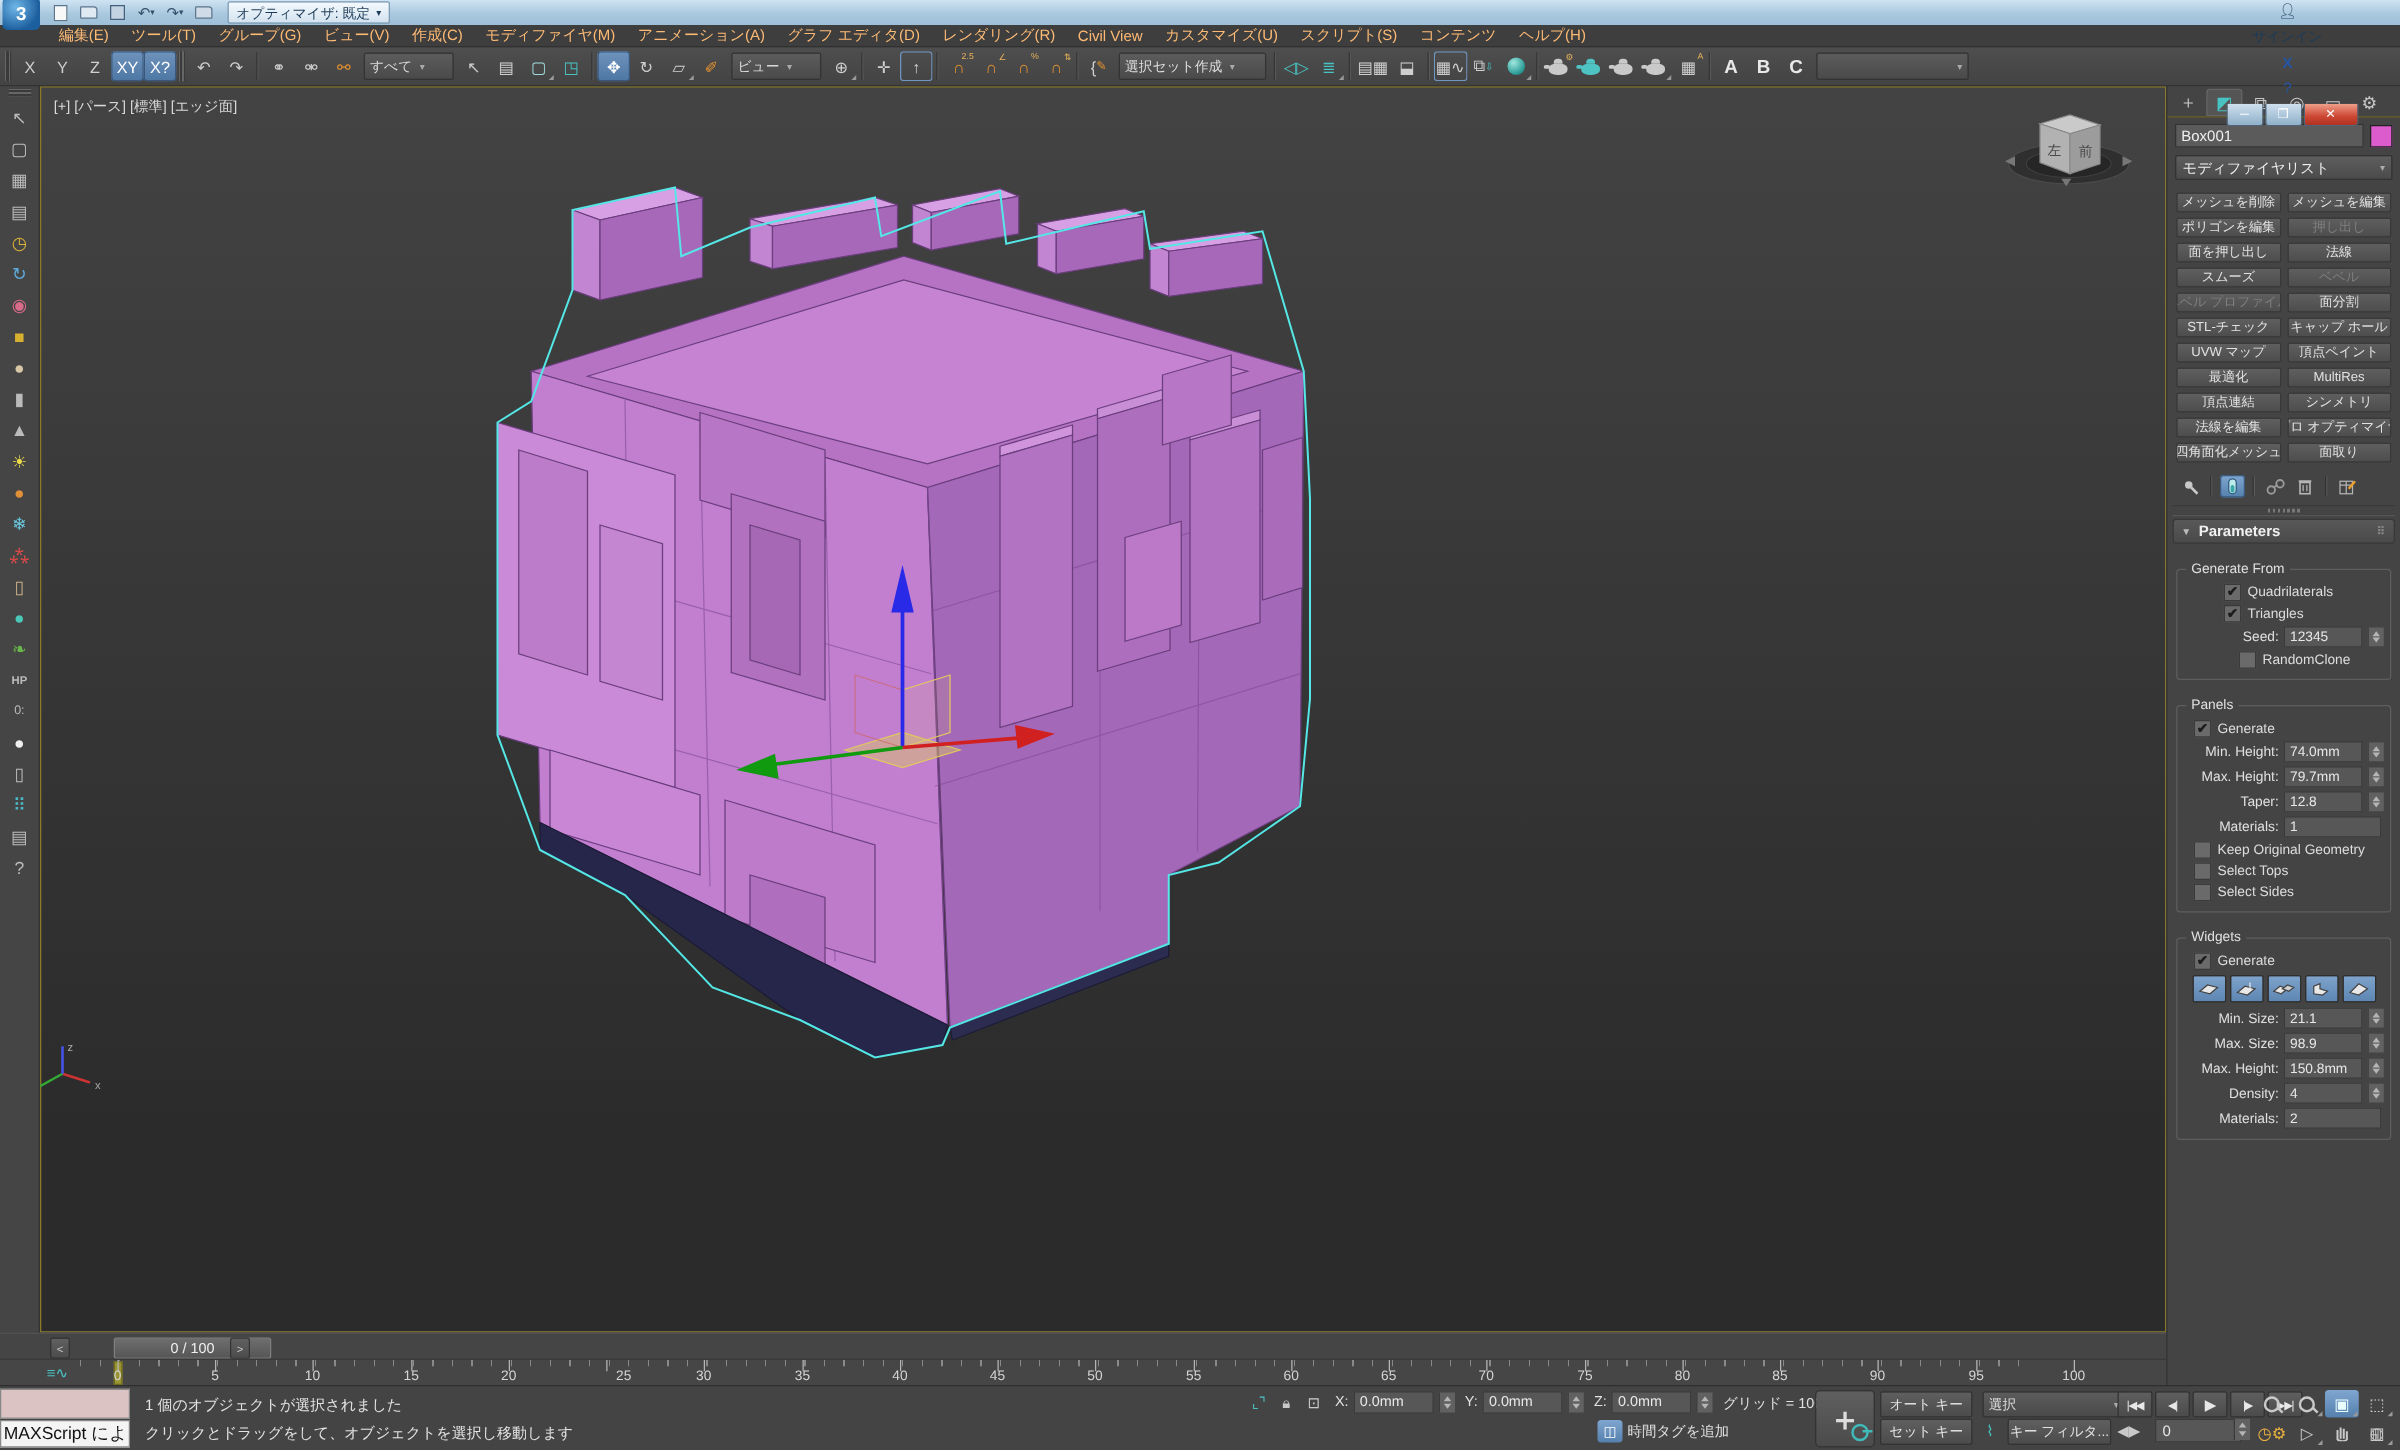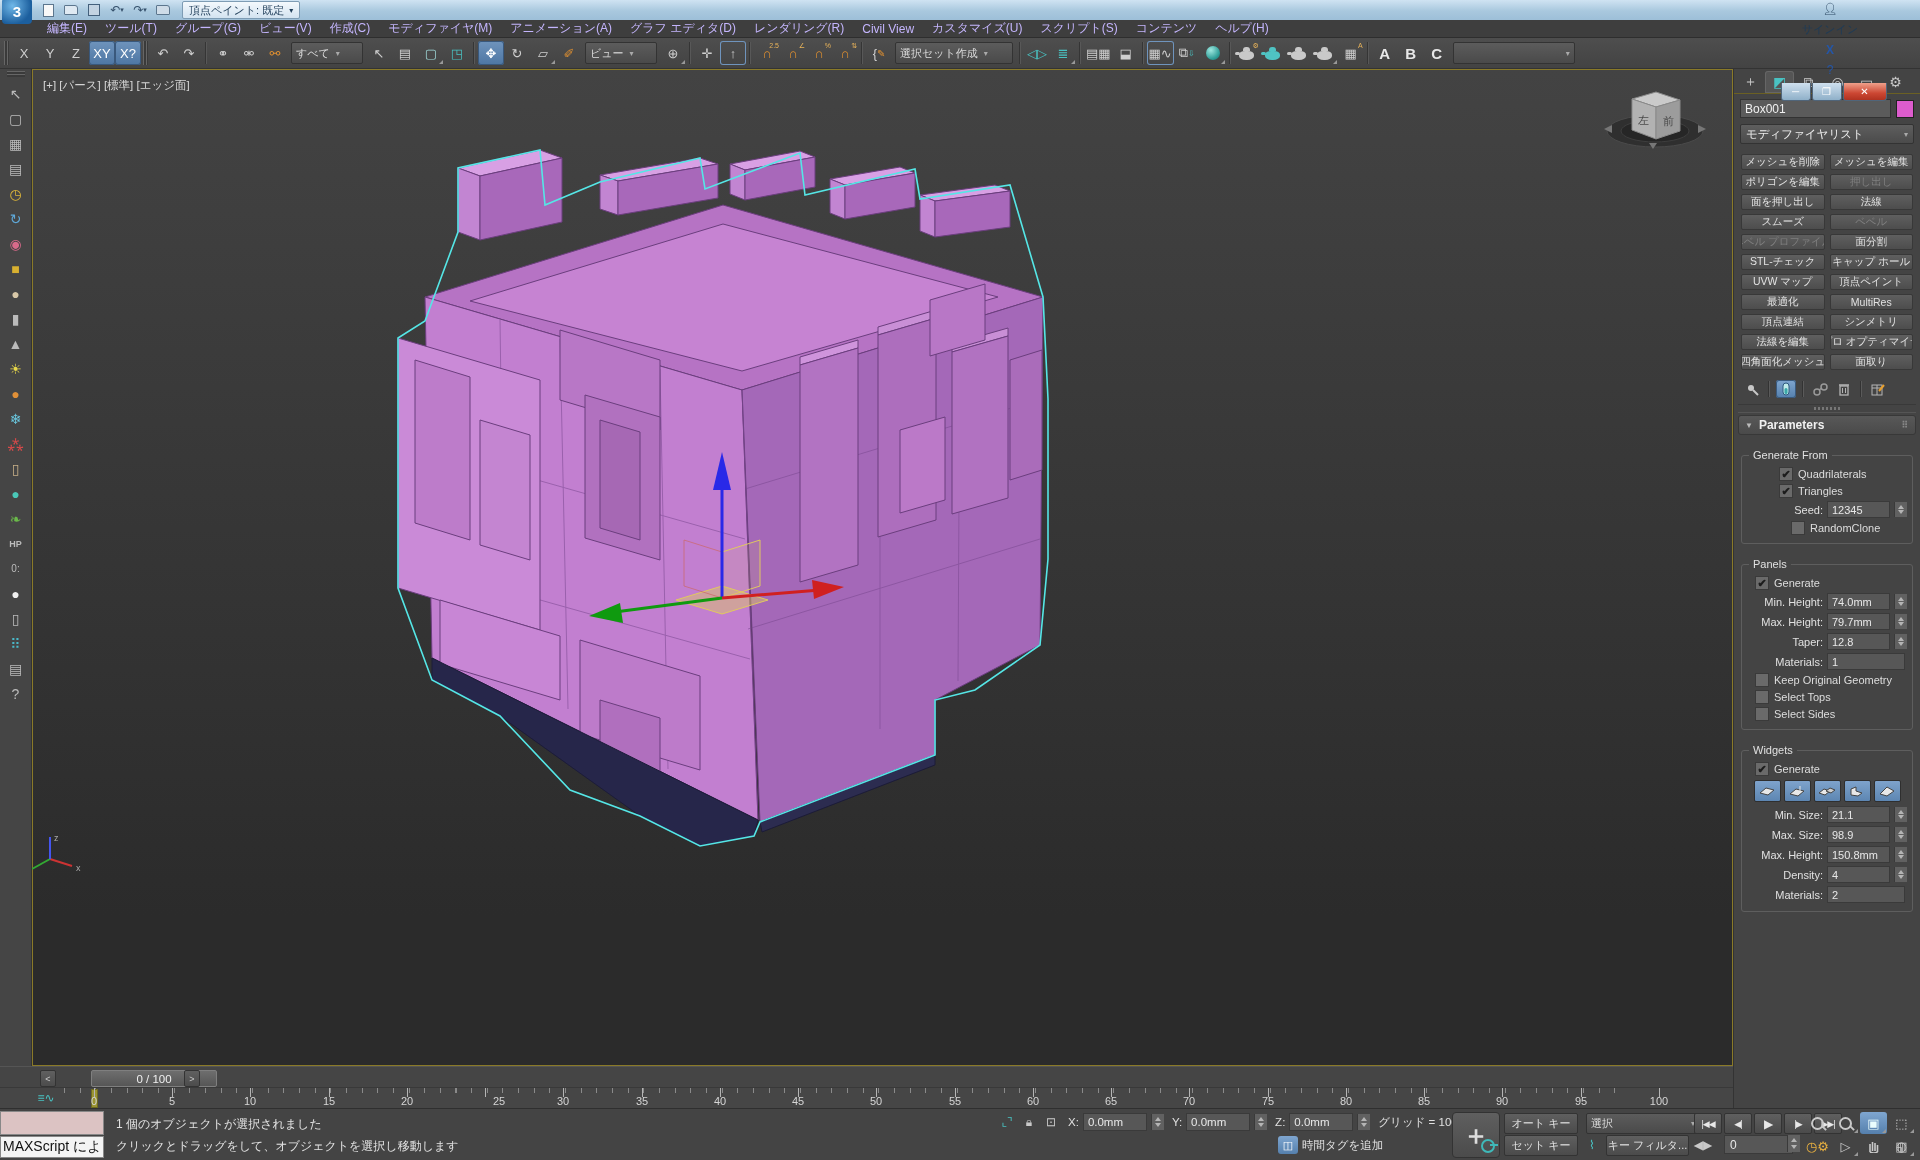--- a/index.html
+++ b/index.html
@@ -24,21 +24,21 @@
   .search{width:168px;height:14px;border:1px solid #7a95ab;font-size:11px;color:#777;padding:0 3px;background:#fff;}
   .ti{color:#2e4b66;font-size:12px;width:16px;text-align:center}
   .signin{color:#1d3b57;font-size:11px}
   .winbtns{display:flex;margin-left:6px;}
   .wb{width:28px;height:17px;border:1px solid #50657a;border-top:none;display:flex;align-items:center;justify-content:center;
      color:#fff;font-size:10px;background:linear-gradient(#cfe0ee,#8fb0c9);border-radius:0 0 3px 3px;margin-left:1px;}
   .wb.close{width:42px;background:linear-gradient(#f0a08a,#cc4733 60%,#b03220);border-radius:0 0 4px 3px;}
   
   #menubar{position:absolute;left:0;top:20px;width:1920px;height:18px;background:#3e3e3e;border-bottom:1px solid #2e2e2e;
     display:flex;align-items:center;padding-left:38px;box-sizing:border-box;z-index:40;}
-  .mi{padding:0 9px;color:#c4b5fd;font-size:12px;height:18px;display:flex;align-items:center;}
+  .mi{padding:0 9px;color:#fdba74;font-size:12px;height:18px;display:flex;align-items:center;}
   
   #toolbar{position:absolute;left:0;top:38px;width:1920px;height:31px;background:linear-gradient(#4e4e4e,#434343);
     border-bottom:1px solid #333;display:flex;align-items:center;padding:0 2px;box-sizing:border-box;z-index:40;}
   .tsep{width:1px;height:22px;background:#353535;border-right:1px solid #585858;margin:0 3px;}
   .grip{width:5px;height:24px;margin:0 2px;background:repeating-linear-gradient(90deg,#666 0 1px,#3a3a3a 1px 3px);}
   .tbi{min-width:22px;height:24px;border-radius:3px;display:flex;align-items:center;justify-content:center;
     color:#cfcfcf;font-size:13px;position:relative;padding:0 2px;}
   .tbi.act{background:linear-gradient(#6f94bd,#4d76a3);color:#fff;box-shadow:inset 0 0 0 1px #39587c;}
   .tbi.frame{box-shadow:inset 0 0 0 1px #6f94bd;}
   .tbi .sub{position:absolute;font-size:7px;top:1px;right:1px;color:#e8b35a}
@@ -171,21 +171,21 @@
       </span>
     <span class="qi">
         <span class="ic-disk"></span>
       </span>
     <span class="qi">↶<span style="font-size:7px;color:#35506b">▾</span></span>
     <span class="qi">↷<span style="font-size:7px;color:#35506b">▾</span></span>
     <span class="qi">
         <span class="ic-folder" style="background:#cfdce8"></span>
       </span>
     <span class="wsbtn">
-      <span>頂点ペイント: 既定</span>
+      <span>オプティマイザ: 既定</span>
       <span style="font-size:8px">▾</span>
     </span>
   </div>
   <div class="tb-right">
     <input class="search" placeholder="キーワードまたは語句を入力" style="">
     <span class="ti">🔎︎</span>
     <span class="ti">⇩</span>
     <span class="ti">☆</span>
     <span class="ti">👤︎</span>
     <span class="signin">サインイン</span>

